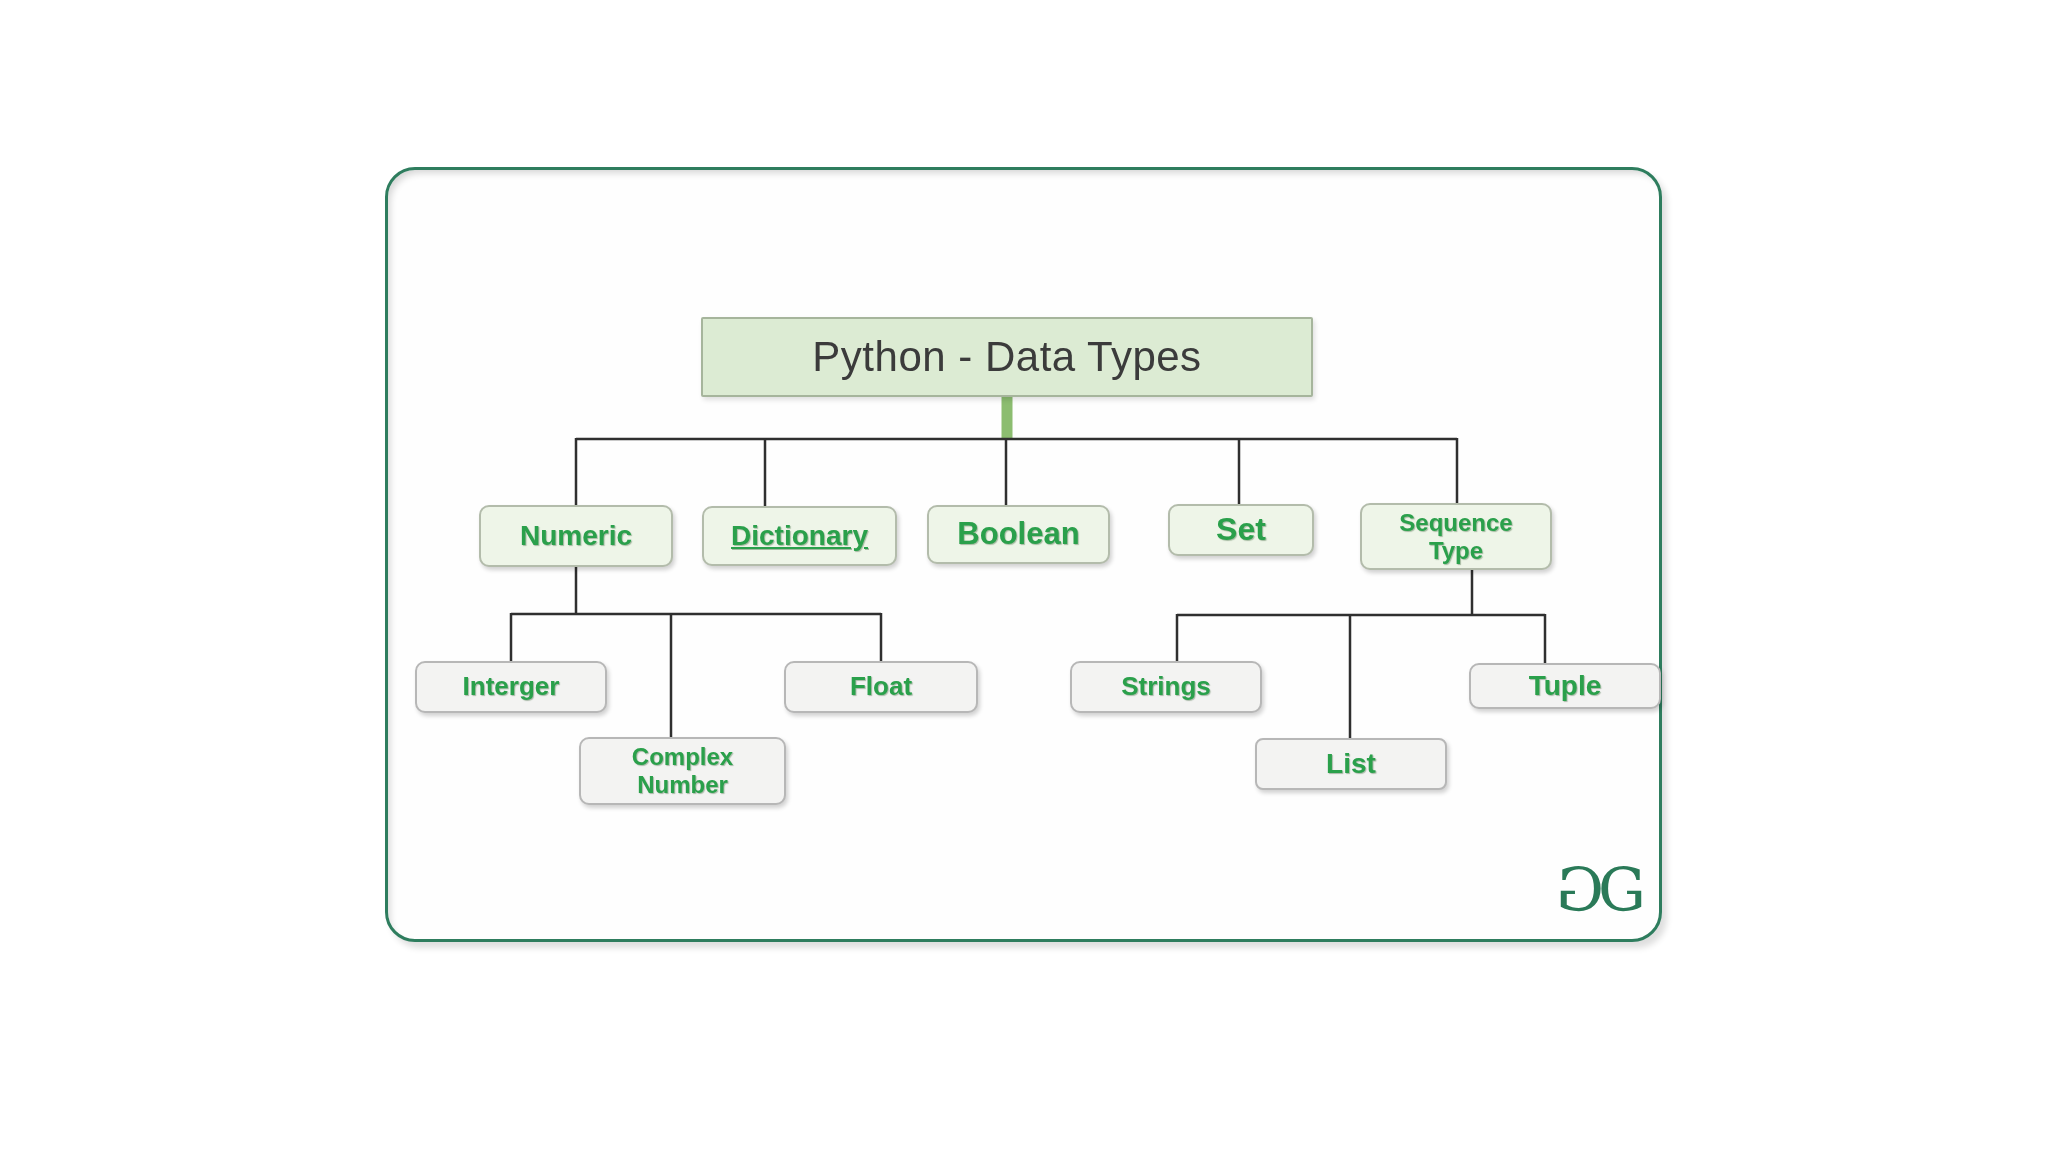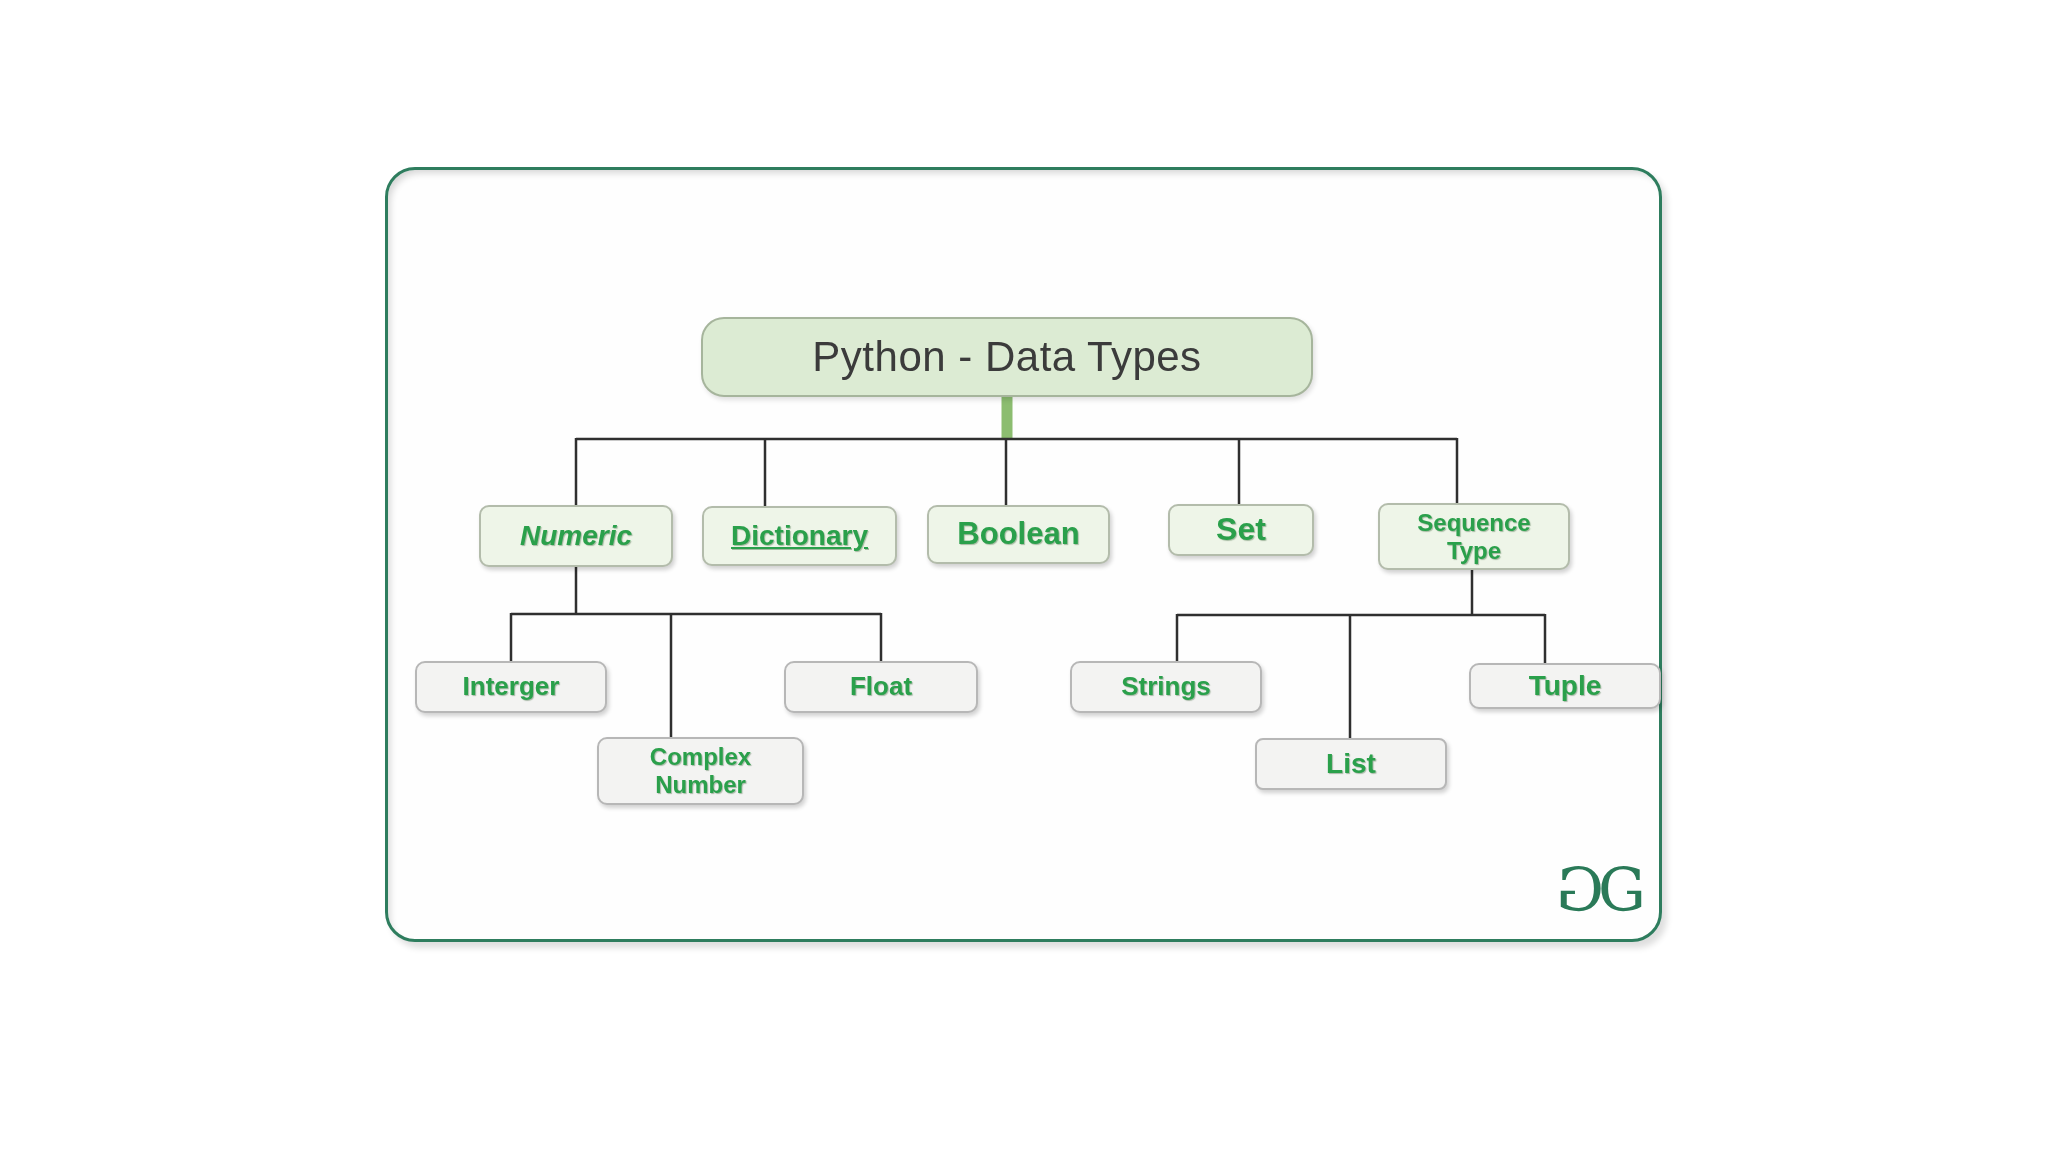--- a/index.html
+++ b/index.html
@@ -44,21 +44,21 @@
     justify-content: center;
     text-align: center;
     border-radius: 10px;
     font-weight: bold;
     box-shadow: 2px 3px 4px rgba(0,0,0,0.18);
     line-height: 1.12;
   }
   .root-node {
     background: #dcebd3;
     border: 2px solid #a6b59c;
-    border-radius: 23px;
+    border-radius: 2px;
     color: #3b3b3b;
     font-size: 42px;
     font-weight: 400;
     letter-spacing: 0.5px;
     box-shadow: 2px 3px 5px rgba(0,0,0,0.12);
     text-align: right;
   }
   .branch-node {
     background: #eef5e8;
     border: 2px solid #b3bcab;
@@ -69,21 +69,21 @@
   .leaf-node {
     background: #f3f3f2;
     border: 2px solid #b7b7b7;
     color: #2aa04b;
     font-size: 26px;
     text-shadow: 1px 1px 1px rgba(45,90,45,0.38);
   }
   .fs-31 { font-size: 31px; }
   .fs-32 { font-size: 32px; }
   .fs-28 { font-size: 28px; }
-  .fs-24 { font-size: 24px; line-height: 1.15; margin-left: 18px; }
+  .fs-24 { font-size: 24px; line-height: 1.15; }
   .logo {
     position: absolute;
     left: 1556px;
     top: 860px;
     z-index: 2;
     font-family: "DejaVu Serif", serif;
     font-size: 60px;
     line-height: 1;
     color: #2a7a58;
     font-weight: 500;
@@ -119,21 +119,21 @@
     <line x1="1177" y1="615" x2="1545" y2="615" stroke="#2f2f2f" stroke-width="2.5"></line>
     <line x1="1177" y1="614" x2="1177" y2="662" stroke="#2f2f2f" stroke-width="2.5"></line>
     <line x1="1350" y1="614" x2="1350" y2="740" stroke="#2f2f2f" stroke-width="2.5"></line>
     <line x1="1545" y1="614" x2="1545" y2="665" stroke="#2f2f2f" stroke-width="2.5"></line>
   </svg>
 
   <div class="node root-node" style="left:701px; top:317px; width:612px; height:80px;">
     <span>Python - Data Types</span>
   </div>
 
-  <div class="node branch-node" style="left:479px; top:505px; width:194px; height:62px;font-style:italic;">
+  <div class="node branch-node" style="left:479px; top:505px; width:194px; height:62px;">
     <span>Numeric</span>
   </div>
   <div class="node branch-node" style="left:702px; top:506px; width:195px; height:60px;text-decoration:underline;">
     <span>Dictionary</span>
   </div>
   <div class="node branch-node fs-31" style="left:927px; top:505px; width:183px; height:59px;">
     <span>Boolean</span>
   </div>
   <div class="node branch-node fs-32" style="left:1168px; top:504px; width:146px; height:52px;">
     <span>Set</span>

